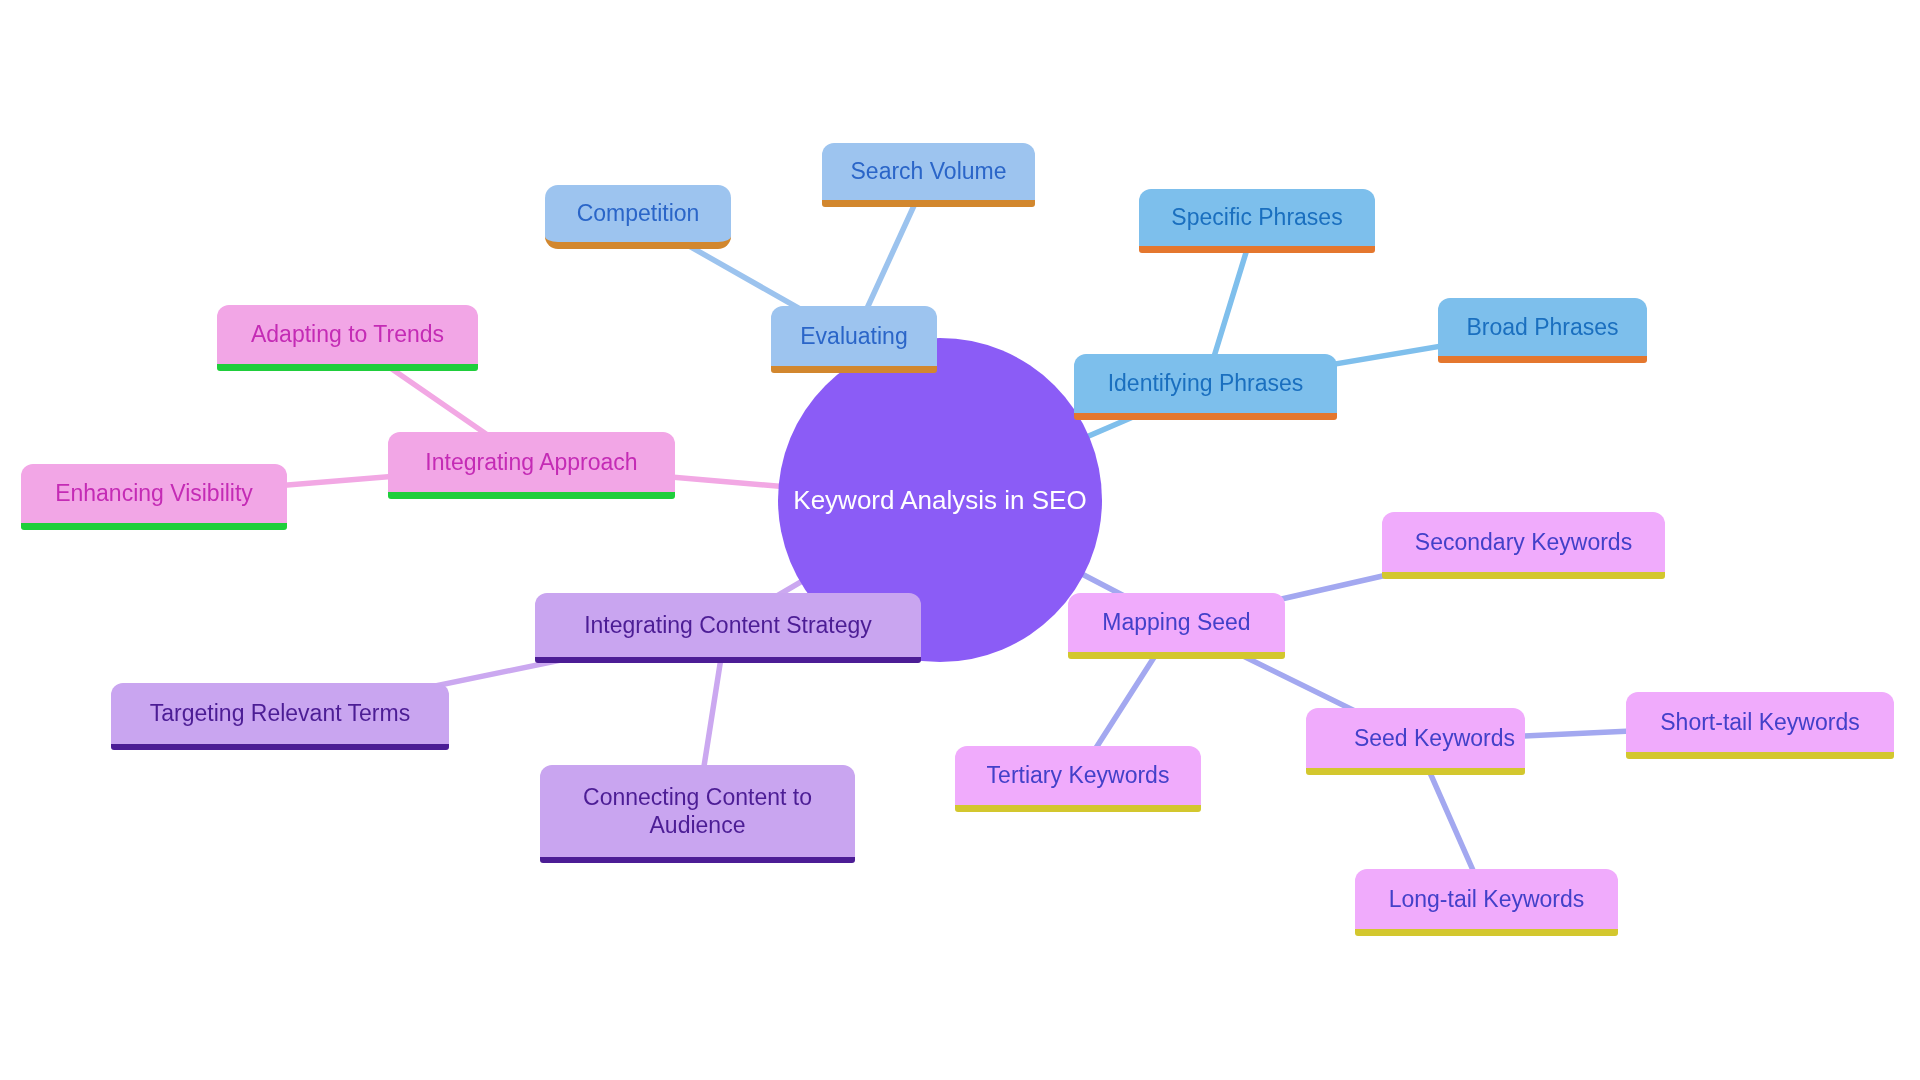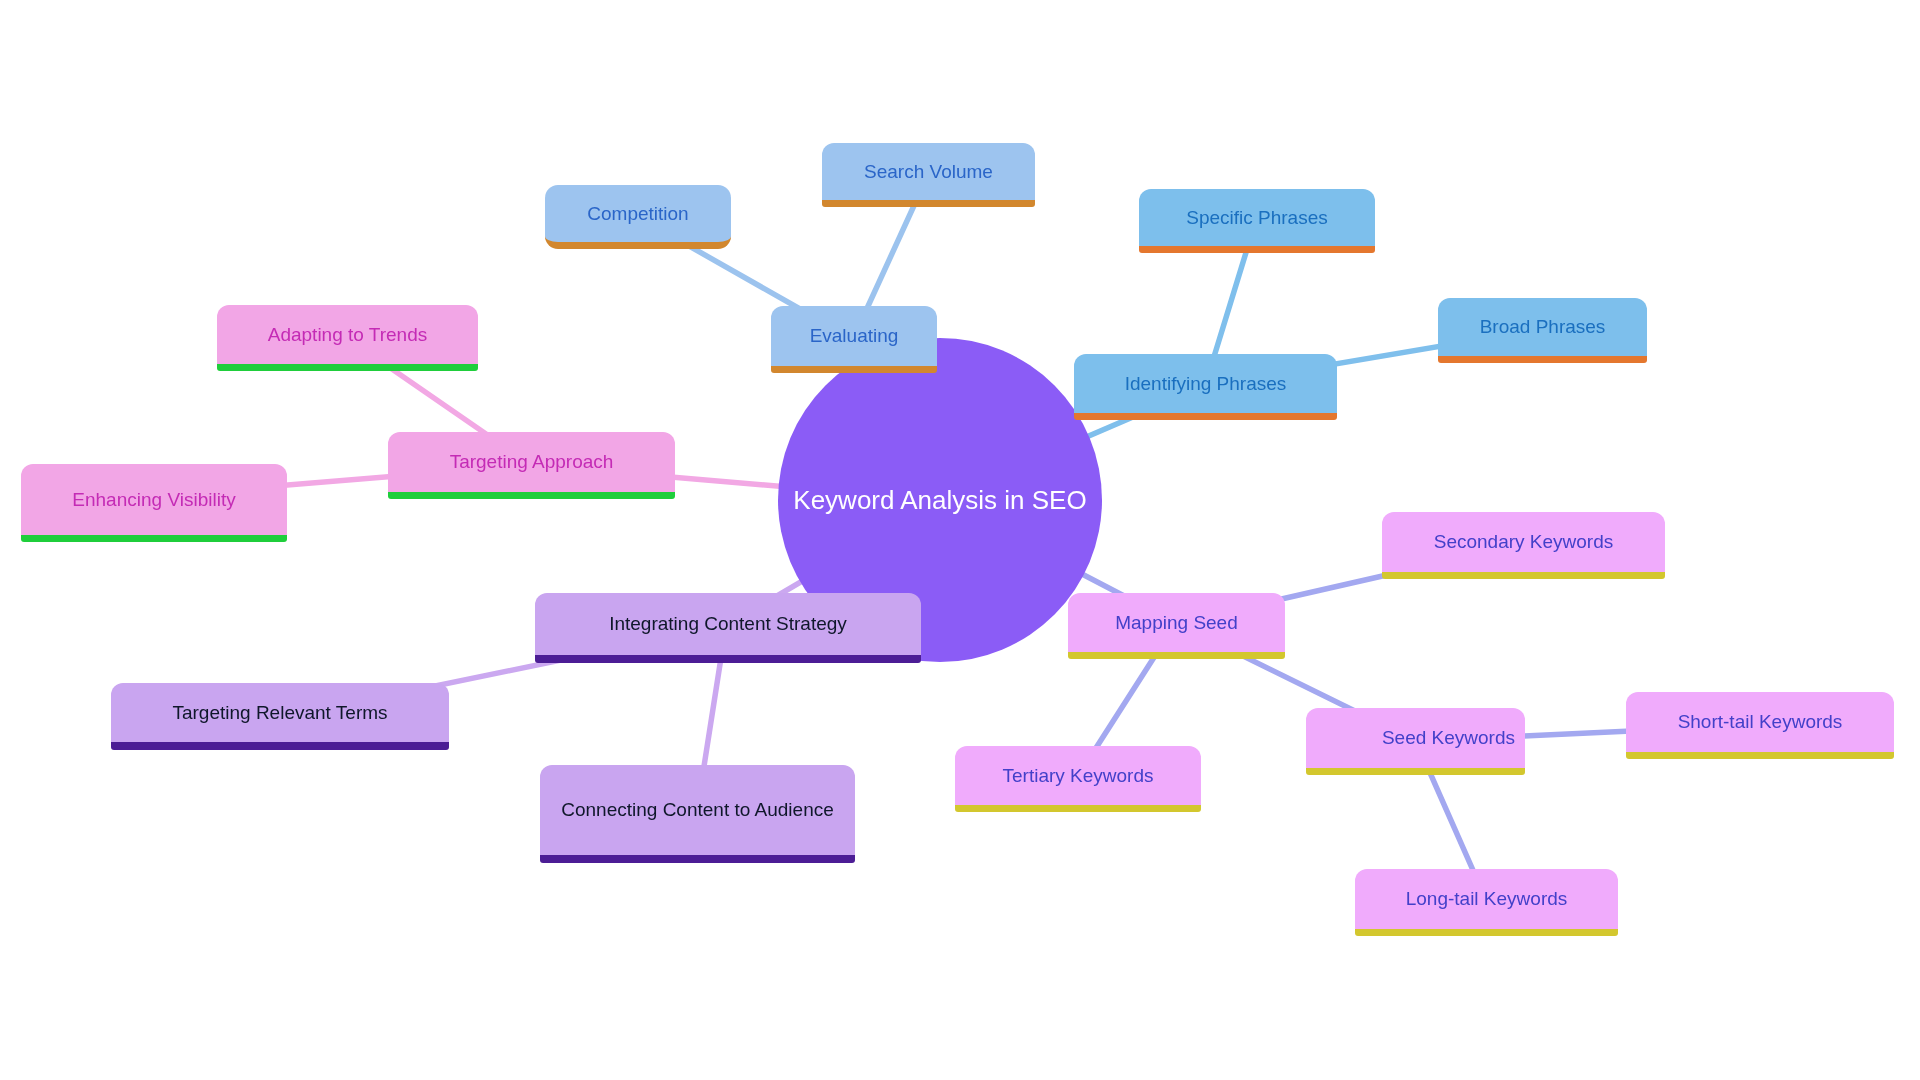--- a/index.html
+++ b/index.html
@@ -30,28 +30,28 @@
     font-size: 26px;
     white-space: nowrap;
   }
 
   .node {
     position: absolute;
     box-sizing: border-box;
     display: flex; align-items: center; justify-content: center;
     text-align: center;
     border-radius: 12px 12px 3px 3px;
-    font-size: 19px;
+    font-size: 23px;
     line-height: 1.22;
     padding: 2px 10px;
   }
   .b-eval  { background: #9DC4EF; color: #2A65C8; border-bottom: 7px solid #D2872E; }
   .b-ident { background: #7DBFEC; color: #1A6FBF; border-bottom: 7px solid #E4772E; }
   .b-pink  { background: #F2A6E6; color: #C42BB5; border-bottom: 7px solid #1FCE3B; }
-  .b-purp  { background: #C9A5F0; color: #0f172a; border-bottom: 8px solid #4c1d95; }
+  .b-purp  { background: #C9A5F0; color: #4c1d95; border-bottom: 6px solid #4c1d95; }
   .b-peri  { background: #f0abfc; color: #4340C9; border-bottom: 7px solid #D3C72E; }
 </style>
 </head>
 <body>
 
 <div class="stage">
 
   <svg class="edges">
 
     <line class="e-eval" x1="940" y1="500" x2="853" y2="339"></line>
@@ -96,26 +96,26 @@
     <span>Identifying Phrases</span>
   </div>
   <div class="node b-ident" style="left:1139px; top:189px; width:236px; height:64px;">
     <span>Specific Phrases</span>
   </div>
   <div class="node b-ident" style="left:1438px; top:298px; width:209px; height:65px;">
     <span>Broad Phrases</span>
   </div>
 
   <div class="node b-pink" style="left:388px; top:432px; width:287px; height:67px;">
-    <span>Targeting Approach</span>
+    <span>Integrating Approach</span>
   </div>
   <div class="node b-pink" style="left:217px; top:305px; width:261px; height:66px;">
     <span>Adapting to Trends</span>
   </div>
-  <div class="node b-pink" style="left:21px; top:464px; width:266px; height:78px;">
+  <div class="node b-pink" style="left:21px; top:464px; width:266px; height:66px;">
     <span>Enhancing Visibility</span>
   </div>
 
   <div class="node b-purp" style="left:535px; top:593px; width:386px; height:70px;">
     <span>Integrating Content Strategy</span>
   </div>
   <div class="node b-purp" style="left:111px; top:683px; width:338px; height:67px;">
     <span>Targeting Relevant Terms</span>
   </div>
   <div class="node b-purp" style="left:540px; top:765px; width:315px; height:98px;">

